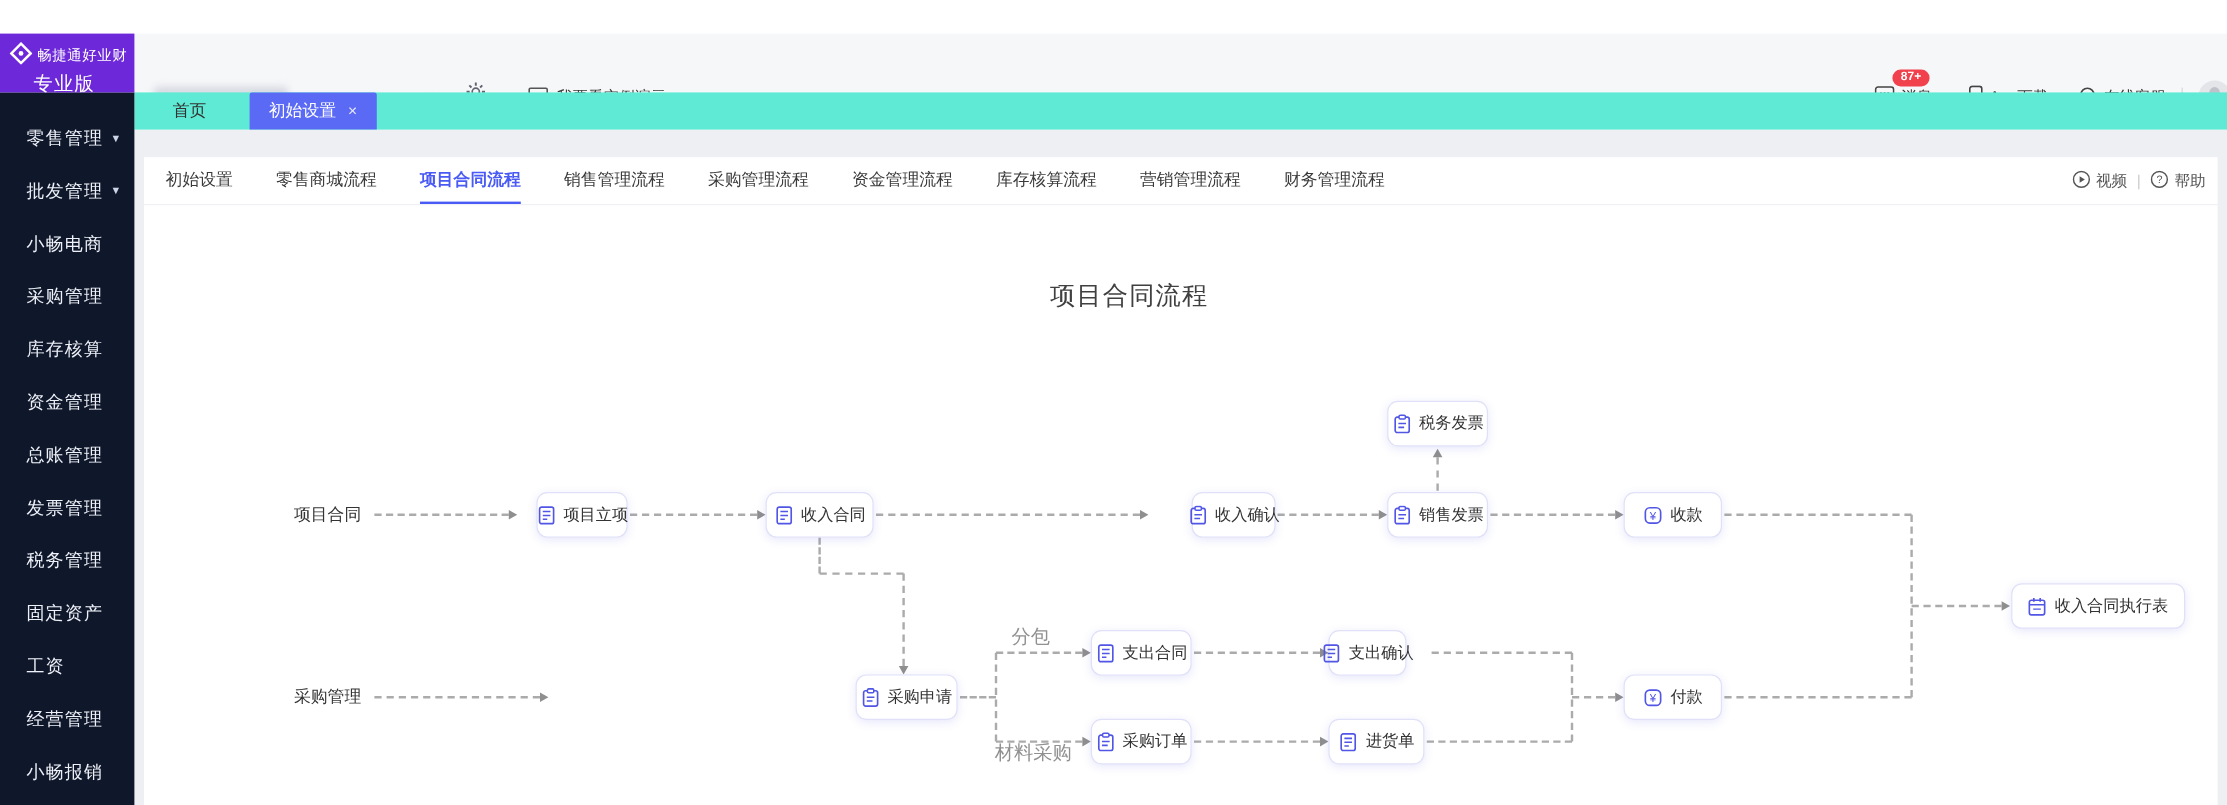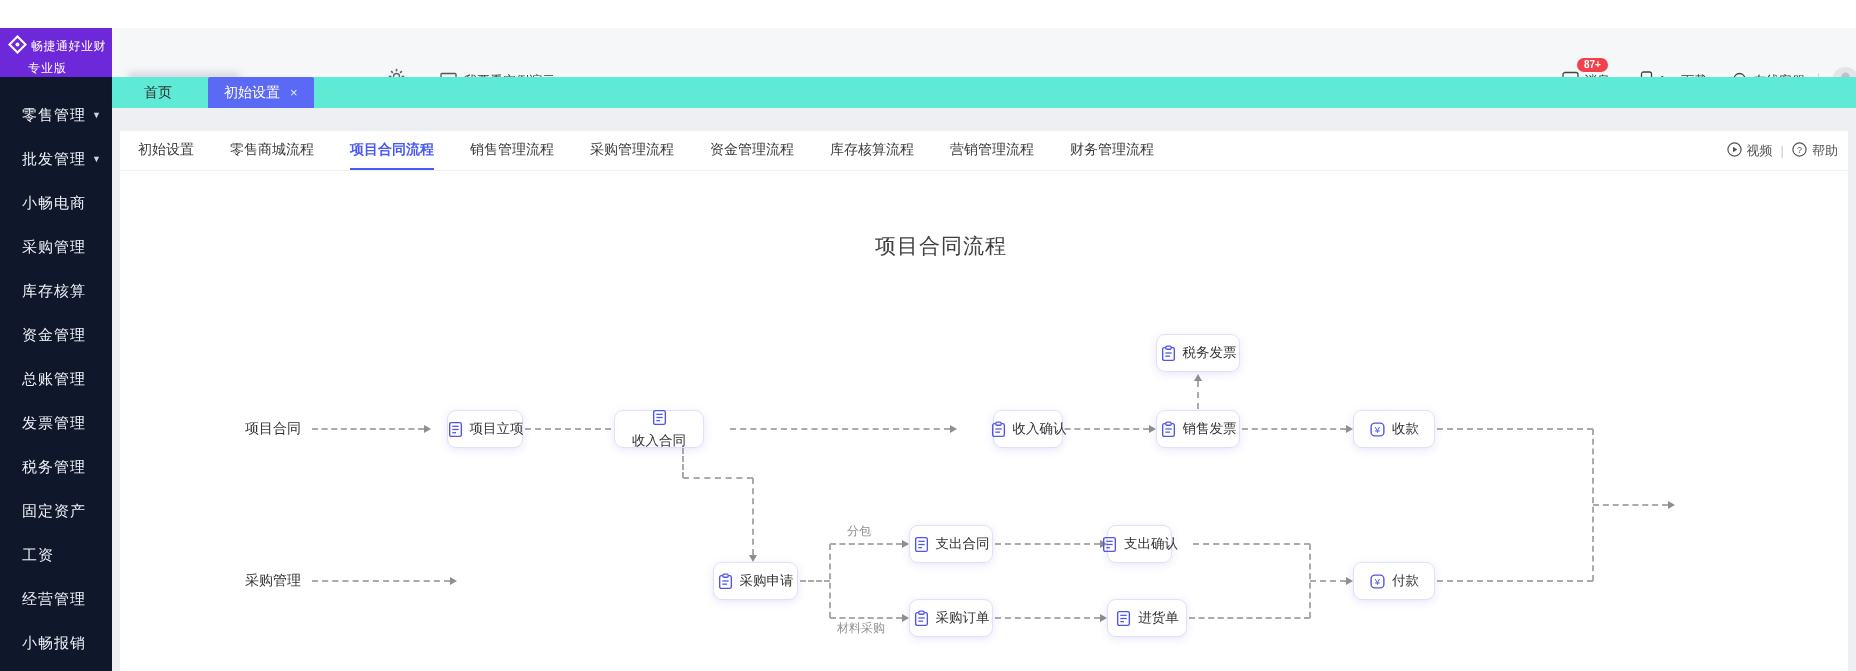--- a/index.html
+++ b/index.html
@@ -4,21 +4,21 @@
 <style>
   html,body{margin:0;padding:0;width:1856px;height:671px;overflow:hidden;
     font-family:"Liberation Sans","DejaVu Sans",sans-serif;background:#fff;}
   .app{position:relative;width:1856px;height:671px;}
 
   
   .topbar{position:absolute;top:28px;left:0;width:1856px;height:49px;background:#f6f7f9;}
   .logo-block{position:absolute;top:28px;left:0;width:112px;height:49px;background:#6d28d9;overflow:hidden;z-index:3;}
   .logo-row{display:flex;align-items:center;gap:4px;margin:7px 0 0 8px;}
   .logo-row span{color:#fff;font-size:12px;white-space:nowrap;letter-spacing:.5px;}
-  .edition{color:#fff;font-size:12px;margin:3px 0 0 28px;letter-spacing:1px;}
+  .edition{color:#fff;font-size:16px;margin:3px 0 0 28px;letter-spacing:1px;}
   .org-selector{position:absolute;left:120px;top:28px;width:255px;height:49px;cursor:pointer;}
   .blur1{position:absolute;left:8px;top:16px;width:112px;height:17px;background:#d7dae2;border-radius:4px;filter:blur(3px);}
   .blur2{position:absolute;left:48px;top:33px;width:66px;height:9px;background:#dcdfe6;border-radius:4px;filter:blur(3px);}
   .org-underline{position:absolute;left:2px;bottom:6px;width:253px;height:1px;background:#c2c5cf;}
   .chevron{position:absolute;right:6px;top:18px;}
   .gear{position:absolute;left:388px;top:40px;cursor:pointer;}
   .demo-link{position:absolute;left:440px;top:28px;height:49px;display:flex;align-items:center;gap:7px;
     font-size:13px;color:#3a3a3a;cursor:pointer;}
   .tb-right{position:absolute;left:1562px;top:28px;height:49px;display:flex;align-items:center;color:#3a3a3a;font-size:13px;}
   .tb-item{display:flex;align-items:center;gap:5px;cursor:pointer;position:relative;white-space:nowrap;}
@@ -62,21 +62,21 @@
     box-shadow:0 2px 8px rgba(90,95,230,.15);display:flex;align-items:center;justify-content:center;gap:6px;
     font-size:13.5px;color:#333;box-sizing:border-box;z-index:2;pointer-events:auto;cursor:pointer;white-space:nowrap;}
   .nicon{display:flex;align-items:center;}
   .hseg{position:absolute;height:0;border-top:2px dashed #ababab;}
   .vseg{position:absolute;width:0;border-left:2px dashed #ababab;}
   .arr{position:absolute;width:0;height:0;}
   .arr-right{border-top:4.5px solid transparent;border-bottom:4.5px solid transparent;border-left:7px solid #8f8f8f;}
   .arr-up{border-left:4.5px solid transparent;border-right:4.5px solid transparent;border-bottom:7px solid #8f8f8f;}
   .arr-down{border-left:4.5px solid transparent;border-right:4.5px solid transparent;border-top:7px solid #8f8f8f;}
   .row-label{position:absolute;font-size:14px;color:#333;white-space:nowrap;}
-  .edge-label{position:absolute;font-size:12px;color:#909090;transform:translate(-50%,-50%);white-space:nowrap;text-align:right;}
+  .edge-label{position:absolute;font-size:16px;color:#909090;transform:translate(-50%,-50%);white-space:nowrap;text-align:right;}
 </style>
 </head>
 <body>
 
 <div class="app">
 
   <div class="topbar">
     <div class="org-selector">
       <div class="blur1"></div>
       <div class="blur2"></div>
@@ -310,21 +310,21 @@
         <span class="nicon">
           <svg width="17" height="17" viewBox="0 0 16 16">
             <rect x="2.5" y="1.5" width="11" height="13" rx="1.6" fill="none" stroke="#5156e5" stroke-width="1.3"></rect>
             <line x1="5" y1="5" x2="11" y2="5" stroke="#5156e5" stroke-width="1.2"></line>
             <line x1="5" y1="8" x2="11" y2="8" stroke="#5156e5" stroke-width="1.2"></line>
             <line x1="5" y1="11" x2="8.5" y2="11" stroke="#5156e5" stroke-width="1.2"></line>
           </svg>
         </span>
         <span class="nlabel">项目立项</span>
       </div>
-      <div class="fnode" style="left: 614px; top: 410px; width: 90px; flex-direction: column;">
+      <div class="fnode" style="left: 638px; top: 410px; width: 90px;">
         <span class="nicon">
           <svg width="17" height="17" viewBox="0 0 16 16">
             <rect x="2.5" y="1.5" width="11" height="13" rx="1.6" fill="none" stroke="#5156e5" stroke-width="1.3"></rect>
             <line x1="5" y1="5" x2="11" y2="5" stroke="#5156e5" stroke-width="1.2"></line>
             <line x1="5" y1="8" x2="11" y2="8" stroke="#5156e5" stroke-width="1.2"></line>
             <line x1="5" y1="11" x2="8.5" y2="11" stroke="#5156e5" stroke-width="1.2"></line>
           </svg>
         </span>
         <span class="nlabel">收入合同</span>
       </div>
@@ -363,20 +363,32 @@
       </div>
       <div class="fnode" style="left: 1353px; top: 410px; width: 82px;">
         <span class="nicon">
           <svg width="17" height="17" viewBox="0 0 16 16">
             <rect x="2" y="2" width="12" height="12" rx="3.5" fill="none" stroke="#5156e5" stroke-width="1.3"></rect>
             <text x="8" y="11.4" font-size="9" text-anchor="middle" fill="#5156e5" font-family="Liberation Sans,sans-serif">¥</text>
           </svg>
         </span>
         <span class="nlabel">收款</span>
       </div>
+      <div class="fnode" style="left: 1675.5px; top: 486px; width: 145px;">
+        <span class="nicon">
+          <svg width="17" height="17" viewBox="0 0 16 16">
+            <rect x="2" y="3" width="12" height="11.5" rx="1.6" fill="none" stroke="#5156e5" stroke-width="1.3"></rect>
+            <line x1="2" y1="6.5" x2="14" y2="6.5" stroke="#5156e5" stroke-width="1.2"></line>
+            <line x1="5.5" y1="1.2" x2="5.5" y2="4.2" stroke="#5156e5" stroke-width="1.3"></line>
+            <line x1="10.5" y1="1.2" x2="10.5" y2="4.2" stroke="#5156e5" stroke-width="1.3"></line>
+            <line x1="5" y1="10" x2="11" y2="10" stroke="#5156e5" stroke-width="1.1"></line>
+          </svg>
+        </span>
+        <span class="nlabel">收入合同执行表</span>
+      </div>
       <div class="fnode" style="left: 909px; top: 525px; width: 84px;">
         <span class="nicon">
           <svg width="17" height="17" viewBox="0 0 16 16">
             <rect x="2.5" y="1.5" width="11" height="13" rx="1.6" fill="none" stroke="#5156e5" stroke-width="1.3"></rect>
             <line x1="5" y1="5" x2="11" y2="5" stroke="#5156e5" stroke-width="1.2"></line>
             <line x1="5" y1="8" x2="11" y2="8" stroke="#5156e5" stroke-width="1.2"></line>
             <line x1="5" y1="11" x2="8.5" y2="11" stroke="#5156e5" stroke-width="1.2"></line>
           </svg>
         </span>
         <span class="nlabel">支出合同</span>

